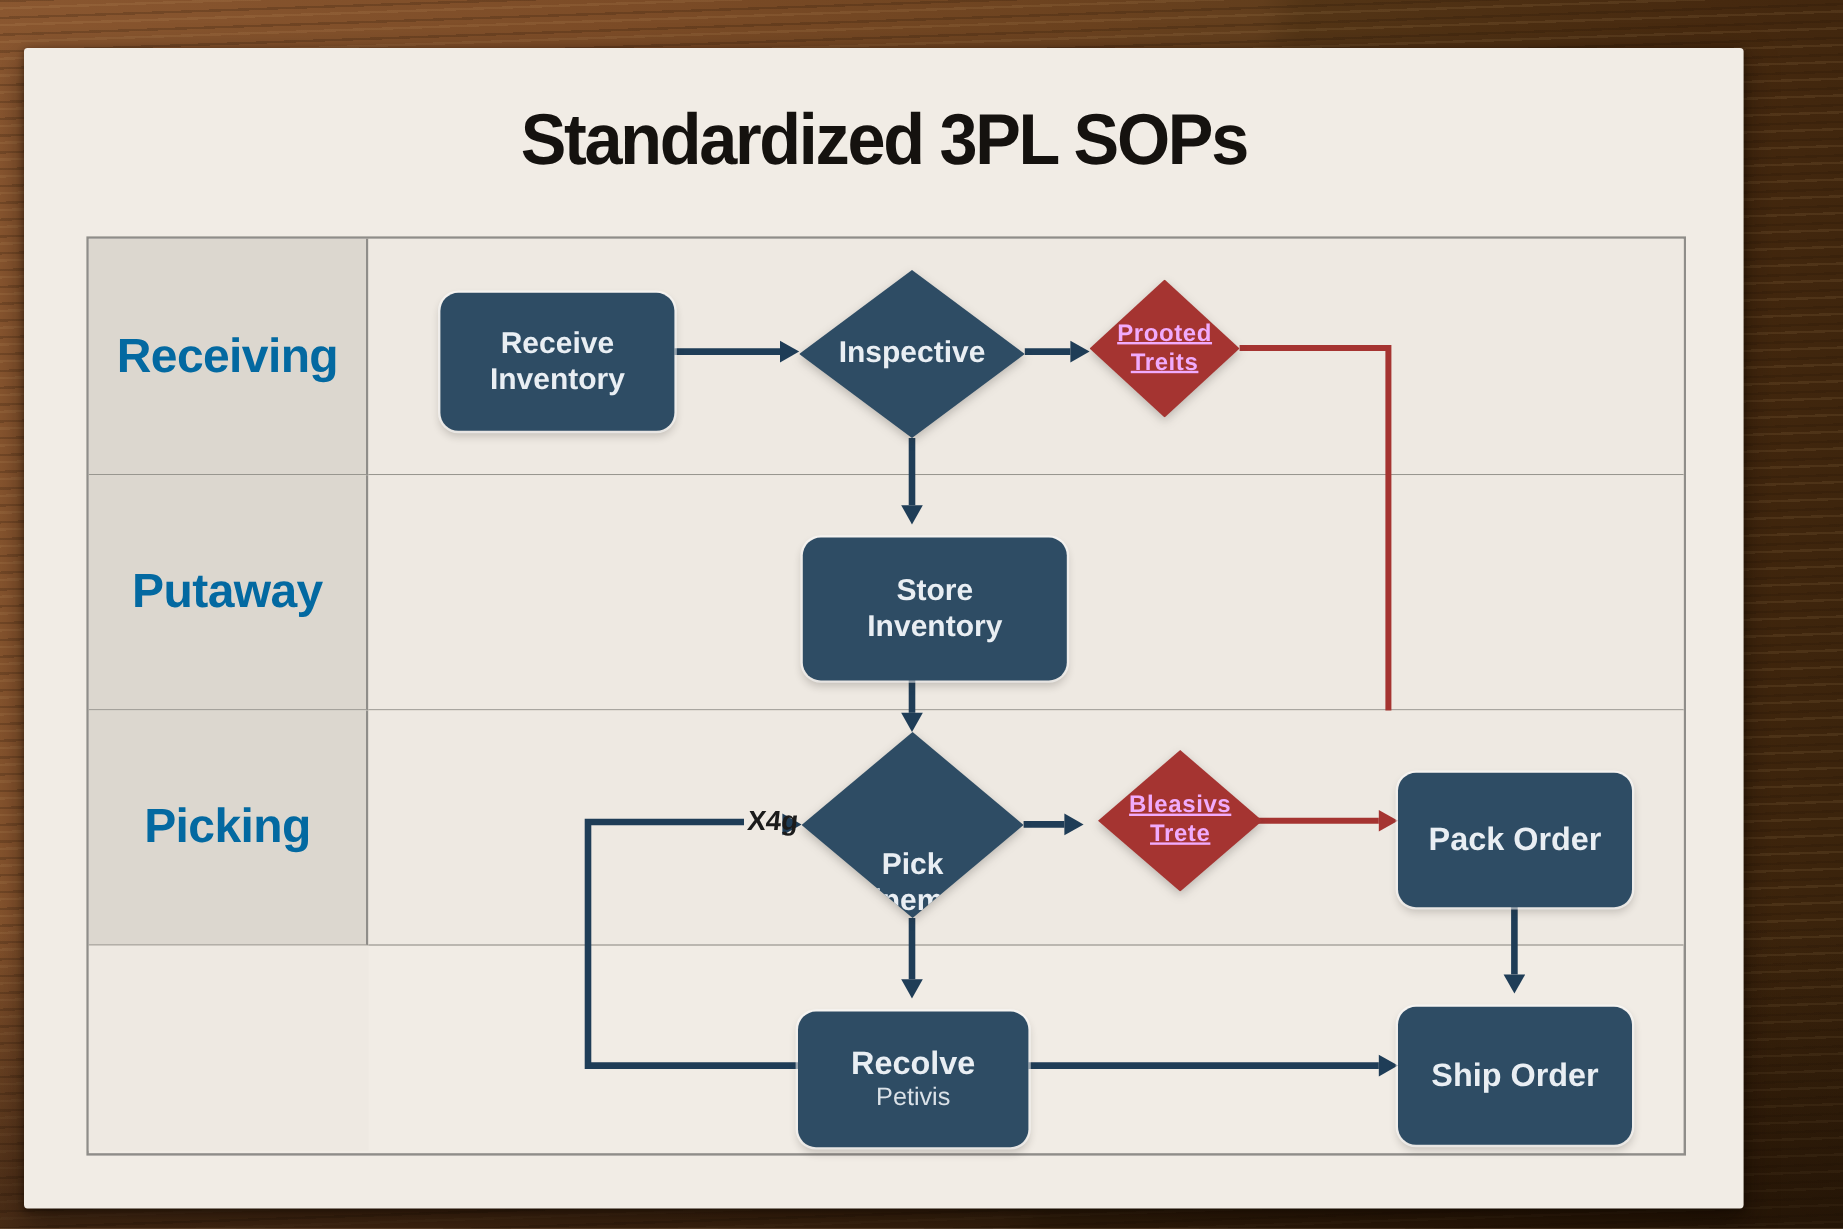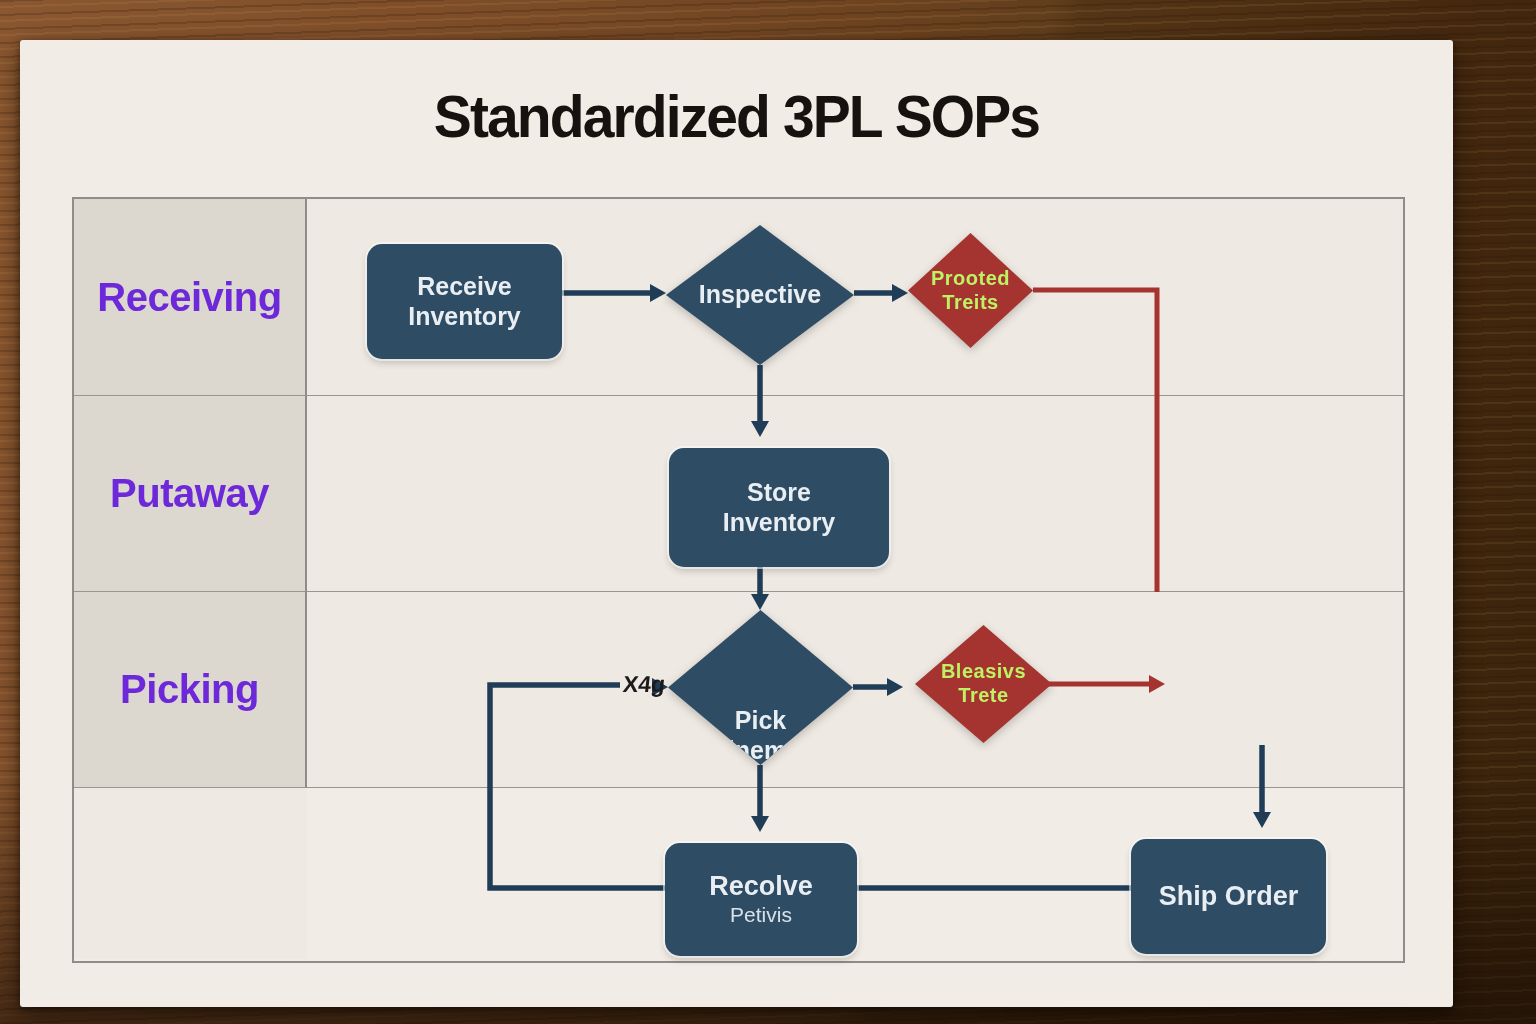--- a/index.html
+++ b/index.html
@@ -38,21 +38,21 @@
     position:absolute;left:52px;top:157px;width:1333px;height:766px;
     box-sizing:border-box;border:2px solid #8f8d89;
     display:grid;grid-template-columns:233px 1fr;
     grid-template-rows:197px 196px 196px 171px;
   }
   .lane-label-cell{
     background:#dcd7cf;border-right:2px solid #8f8d89;border-bottom:1.5px solid #98968f;
     display:flex;align-items:center;justify-content:center;
   }
   .lane-flow-cell{ background:#eee9e2;border-bottom:1.5px solid #98968f; }
-  .lane-label{ font-size:40px;font-weight:700;color:#6d28d9;letter-spacing:-.5px; }
+  .lane-label{ font-size:40px;font-weight:700;color:#0369a1;letter-spacing:-.5px; }
   
   .connectors{ position:absolute;left:0;top:0;width:1433px;height:967px;pointer-events:none; }
   .connectors path{ fill:none;stroke:#1f3d57;stroke-width:5.5; }
   .connectors path.red-line{ stroke:#a53431;stroke-width:5; }
   .connectors polygon{ fill:#1f3d57; }
   .connectors polygon.red-head{ fill:#a53431; }
   
   .node{
     position:absolute;display:flex;flex-direction:column;align-items:center;justify-content:center;
     color:#e9eef3;text-align:center;line-height:1.18;
@@ -60,21 +60,21 @@
   .rect{
     background:#2e4c64;border-radius:15px;
     box-shadow:0 0 0 2px rgba(255,255,255,.55), 0 4px 7px rgba(40,35,30,.22);
     margin-top:11px;
   }
   .diamond{
     clip-path:polygon(50% 0, 100% 50%, 50% 100%, 0 50%);
     background:#2e4c64;
   }
   .diamond-wrap{ position:absolute;filter:drop-shadow(0 3px 4px rgba(40,35,30,.25)); }
-  .diamond.red{ background:#a53431;color:#bef264; }
+  .diamond.red{ background:#a53431;color:#f0abfc;text-decoration:underline; }
   .t-lg{ font-size:27px;font-weight:600; }
   .t-md{ font-size:25px;font-weight:600; }
   .t-sm{ font-size:20px;font-weight:700;letter-spacing:.5px; }
   .t-sub{ font-size:21px;font-weight:500;opacity:.92; }
   .loop-label{
     position:absolute;left:603px;top:631px;font-size:23px;font-weight:700;
     color:#1b1b1b;transform:skewX(-6deg);
   }
 </style>
 </head>
@@ -172,25 +172,28 @@
       </div>
     </div>
 
     <div class="diamond-wrap" style="left:883px;top:585px;width:137px;height:118px;">
       <div class="node diamond red" style="left:12px;top:0;width:137px;height:118px;">
         <span class="t-sm">Bleasivs</span>
         <span class="t-sm">Trete</span>
       </div>
     </div>
 
+    <div class="node rect" style="left:1145px;top:593px;width:195px;height:112px;">
+      <span class="t-lg">Pack Order</span>
+    </div>
 
     <div class="node rect" style="left:645px;top:792px;width:192px;height:113px;">
       <span class="t-lg">Recolve</span>
       <span class="t-sub">Petivis</span>
     </div>
 
-    <div class="node rect" style="left:1111px;top:788px;width:195px;height:115px;">
+    <div class="node rect" style="left:1145px;top:788px;width:195px;height:115px;">
       <span class="t-lg">Ship Order</span>
     </div>
 
     <span class="loop-label">X4g</span>
   </div>
 </div>
 
 </body></html>

